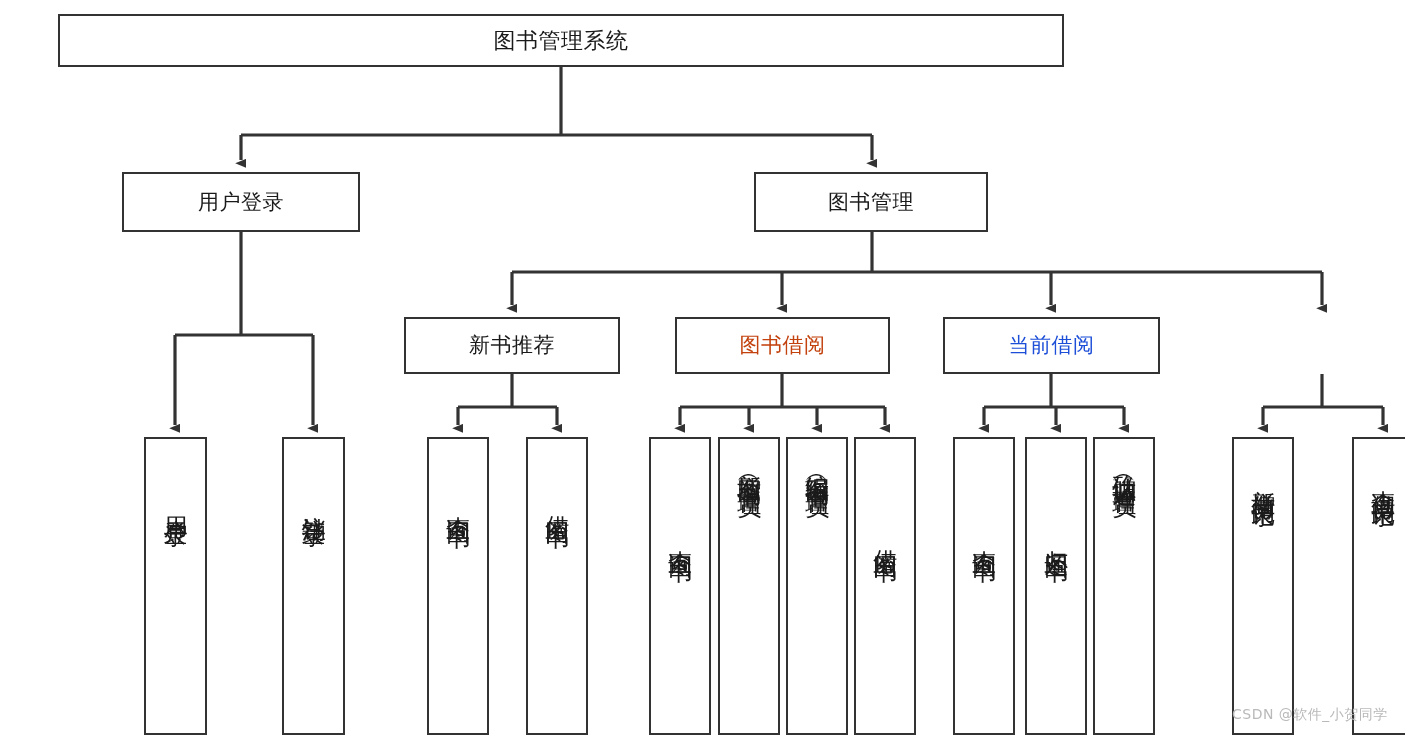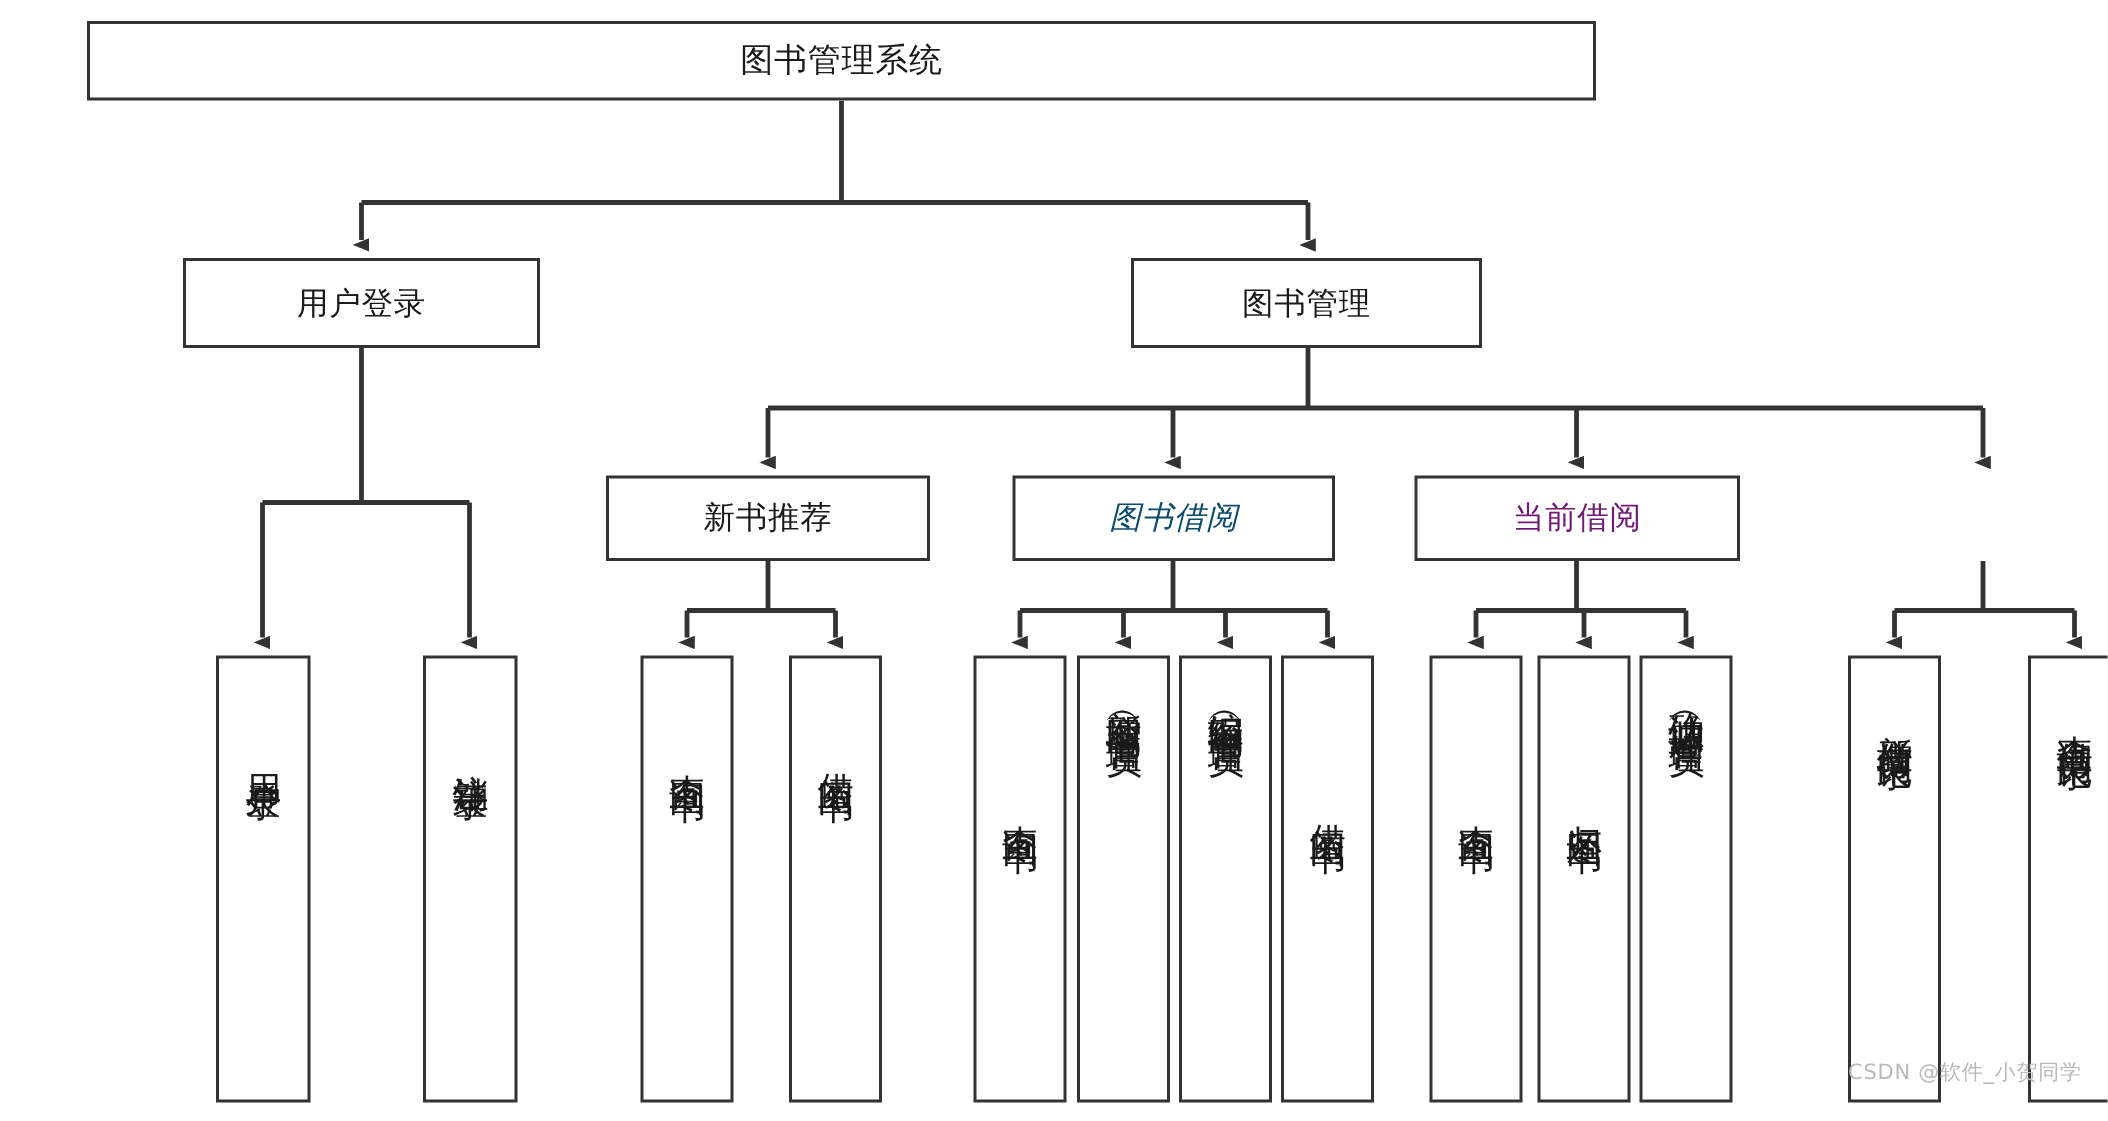--- a/index.html
+++ b/index.html
@@ -150,24 +150,24 @@
   <div class="node horiz" style="left: 80px; top: 172px; width: 238px; height: 60px; border-color: rgb(51, 51, 51); background: rgb(255, 255, 255); color: rgb(26, 26, 26);">
     <span class="lbl">用户登录</span>
   </div>
   <div class="node horiz" style="left: 362px; top: 317px; width: 216px; height: 57px; border-color: rgb(51, 51, 51); background: rgb(255, 255, 255); color: rgb(26, 26, 26);">
     <span class="lbl">新书推荐</span>
   </div>
 
   <div class="node horiz" style="left: 712px; top: 172px; width: 234px; height: 60px; border-color: rgb(51, 51, 51); background: rgb(255, 255, 255); color: rgb(26, 26, 26);">
     <span class="lbl">图书管理</span>
   </div>
-  <div class="node horiz" style="left: 633px; top: 317px; width: 215px; height: 57px; border-color: rgb(51, 51, 51); background: rgb(255, 255, 255); color: #0c4a6e; font-style: italic;">
+  <div class="node horiz" style="left: 633px; top: 317px; width: 215px; height: 57px; border-color: rgb(51, 51, 51); background: rgb(255, 255, 255); color: #c2410c;">
     <span class="lbl">图书借阅</span>
   </div>
-  <div class="node horiz" style="left: 901px; top: 317px; width: 217px; height: 57px; border-color: rgb(51, 51, 51); background: rgb(255, 255, 255); color: #701a75;">
+  <div class="node horiz" style="left: 901px; top: 317px; width: 217px; height: 57px; border-color: rgb(51, 51, 51); background: rgb(255, 255, 255); color: #1d4ed8;">
     <span class="lbl">当前借阅</span>
   </div>
 
   <div class="node vert mid" style="left: 102px; top: 437px; width: 63px; height: 298px; border-color: rgb(51, 51, 51); background: rgb(255, 255, 255); color: rgb(26, 26, 26);">
     <span class="lbl">用户登录</span>
   </div>
   <div class="node vert mid" style="left: 240px; top: 437px; width: 63px; height: 298px; border-color: rgb(51, 51, 51); background: rgb(255, 255, 255); color: rgb(26, 26, 26);">
     <span class="lbl">注销登录</span>
   </div>
   <div class="node vert mid" style="left: 385px; top: 437px; width: 62px; height: 298px; border-color: rgb(51, 51, 51); background: rgb(255, 255, 255); color: rgb(26, 26, 26);">

